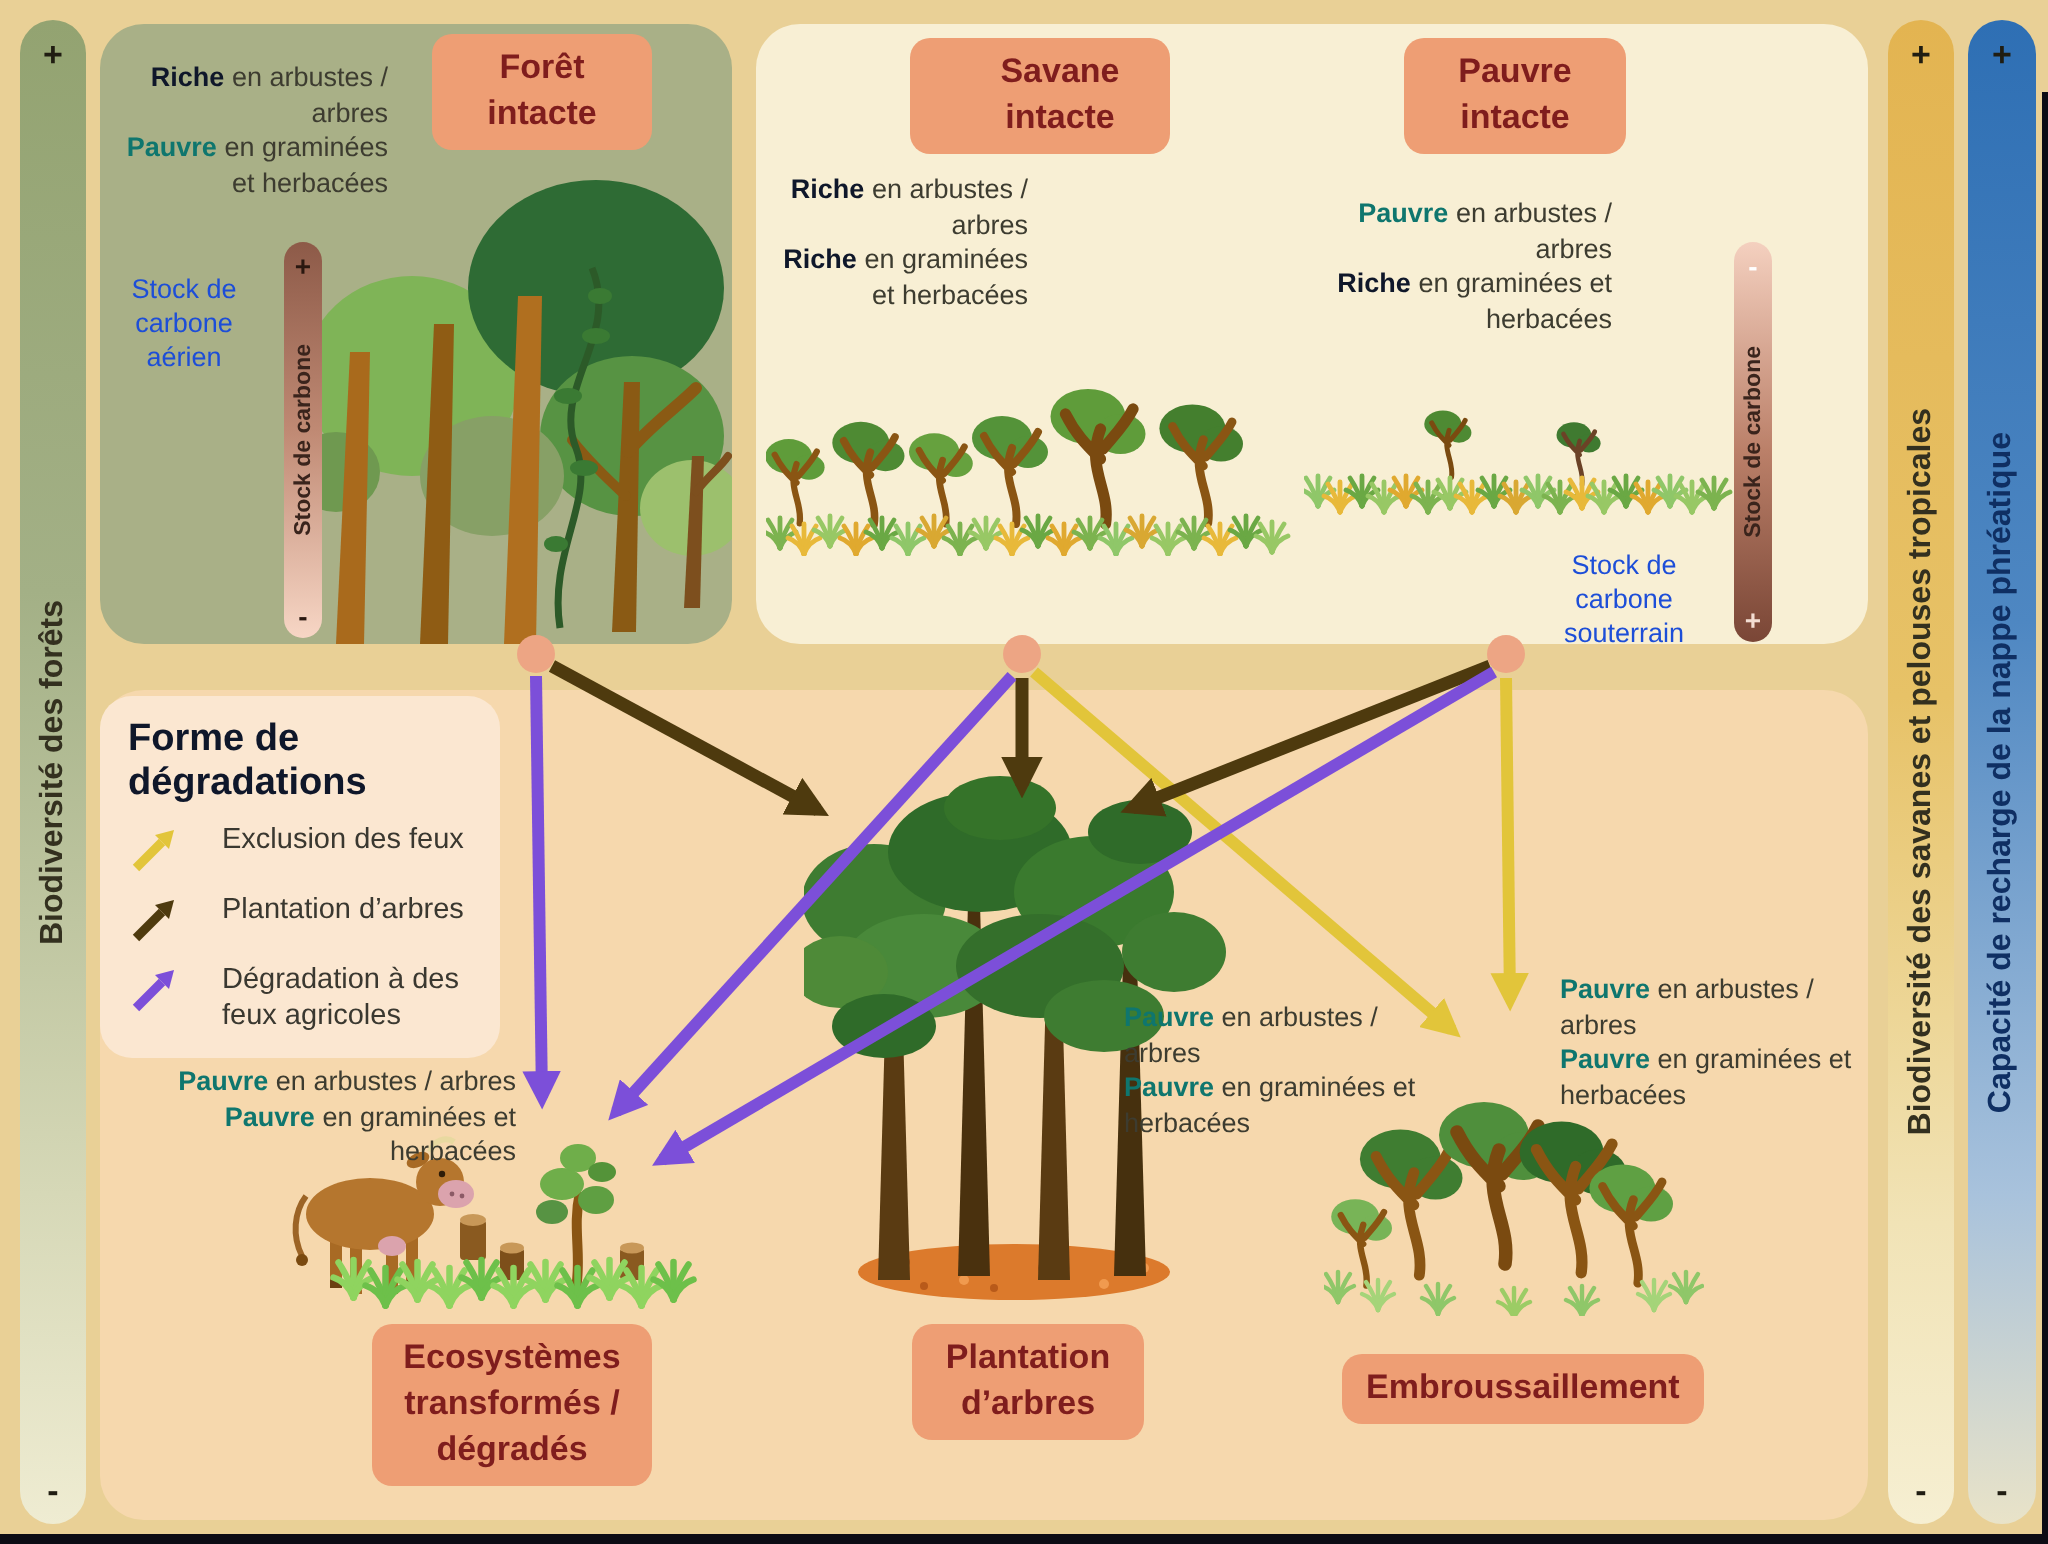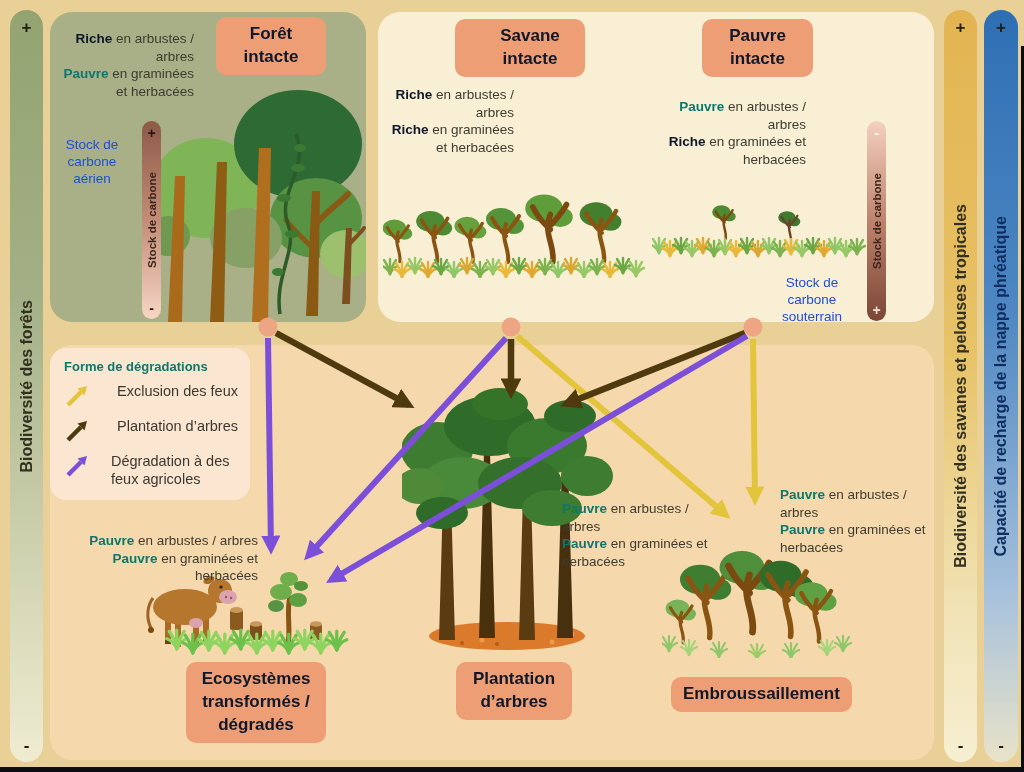--- a/index.html
+++ b/index.html
@@ -19,42 +19,42 @@
   .bar-forest{left:10px;width:33px;background:linear-gradient(180deg,#93a371 0%,#a3b086 38%,#d6d8b7 78%,#efecd2 100%);}
   .bar-gold{left:944px;width:33px;background:linear-gradient(180deg,#e3b451 0%,#e7c267 45%,#f1e3b6 80%,#f6efd2 100%);}
   .bar-blue{left:984px;width:34px;background:linear-gradient(180deg,#2e6fb4 0%,#4e87c2 40%,#a8c2dc 78%,#e9e3c8 100%);}
   .bar-blue .vlabel{color:#0f2f63;}
   
   .panel{position:absolute;border-radius:22px;}
   .panel-forest{left:50px;top:12px;width:316px;height:310px;background:#a9b087;}
   .panel-cream{left:378px;top:12px;width:556px;height:310px;background:#f8efd4;}
   .panel-bottom{left:50px;top:345px;width:884px;height:415px;background:#f6d8ad;}
   
-  .tag{position:absolute;background:#ee9e74;border-radius:10px;color:#0f172a;
+  .tag{position:absolute;background:#ee9e74;border-radius:10px;color:#7f1d1d;
        font-weight:bold;font-size:17px;line-height:1.35;text-align:center;padding:6px 12px;}
   
   .note{position:absolute;font-size:13.5px;line-height:17.5px;color:#3d3c30;}
   .note.r{text-align:right;}
   .term{font-weight:bold;}
   .t-orange{color:#0f172a;text-align:center;}
   .t-blue{color:#0f766e;}
   
   .cbar{position:absolute;width:19px;border-radius:10px;}
   .cbar-air{left:142px;top:121px;height:198px;background:linear-gradient(180deg,#8d5a48 0%,#c08a74 48%,#f7d6c5 100%);}
   .cbar-soil{left:867px;top:121px;height:200px;background:linear-gradient(180deg,#f4d0bf 0%,#bb8069 52%,#7a4636 100%);}
   .cbar .sign{position:absolute;left:0;right:0;text-align:center;font-weight:bold;font-size:14px;color:#2a1810;}
   .cbar .sign.top{top:4px;}
   .cbar .sign.bottom{bottom:3px;}
   .cbar .vwrap{position:absolute;inset:0;display:flex;align-items:center;justify-content:center;}
   .cbar .vlabel{font-size:11.5px;color:#3a241c;}
   .caption{position:absolute;font-size:13.5px;line-height:17px;text-align:center;color:#1d4ed8;}
   
   .legend{position:absolute;left:50px;top:348px;width:200px;background:#fbe7d1;border-radius:16px;padding:11px 12px 12px 14px;box-sizing:border-box;}
-  .legend-title{font-size:13px;font-weight:bold;color:#0f766e;margin-bottom:7px;}
-  .legend-row{display:flex;align-items:flex-start;gap:21px;margin-top:8px;justify-content:space-between;}
+  .legend-title{font-size:19px;font-weight:bold;color:#0f172a;margin-bottom:7px;}
+  .legend-row{display:flex;align-items:flex-start;gap:21px;margin-top:8px;}
   .legend-row svg{flex:0 0 auto;margin-top:1px;}
   .legend-label{font-size:14.5px;line-height:18px;color:#3a3830;}
   
   .abs{position:absolute;}
   .edge{position:absolute;background:#0c0c14;}
 </style>
 </head>
 <body>
 
 <div class="canvas">

